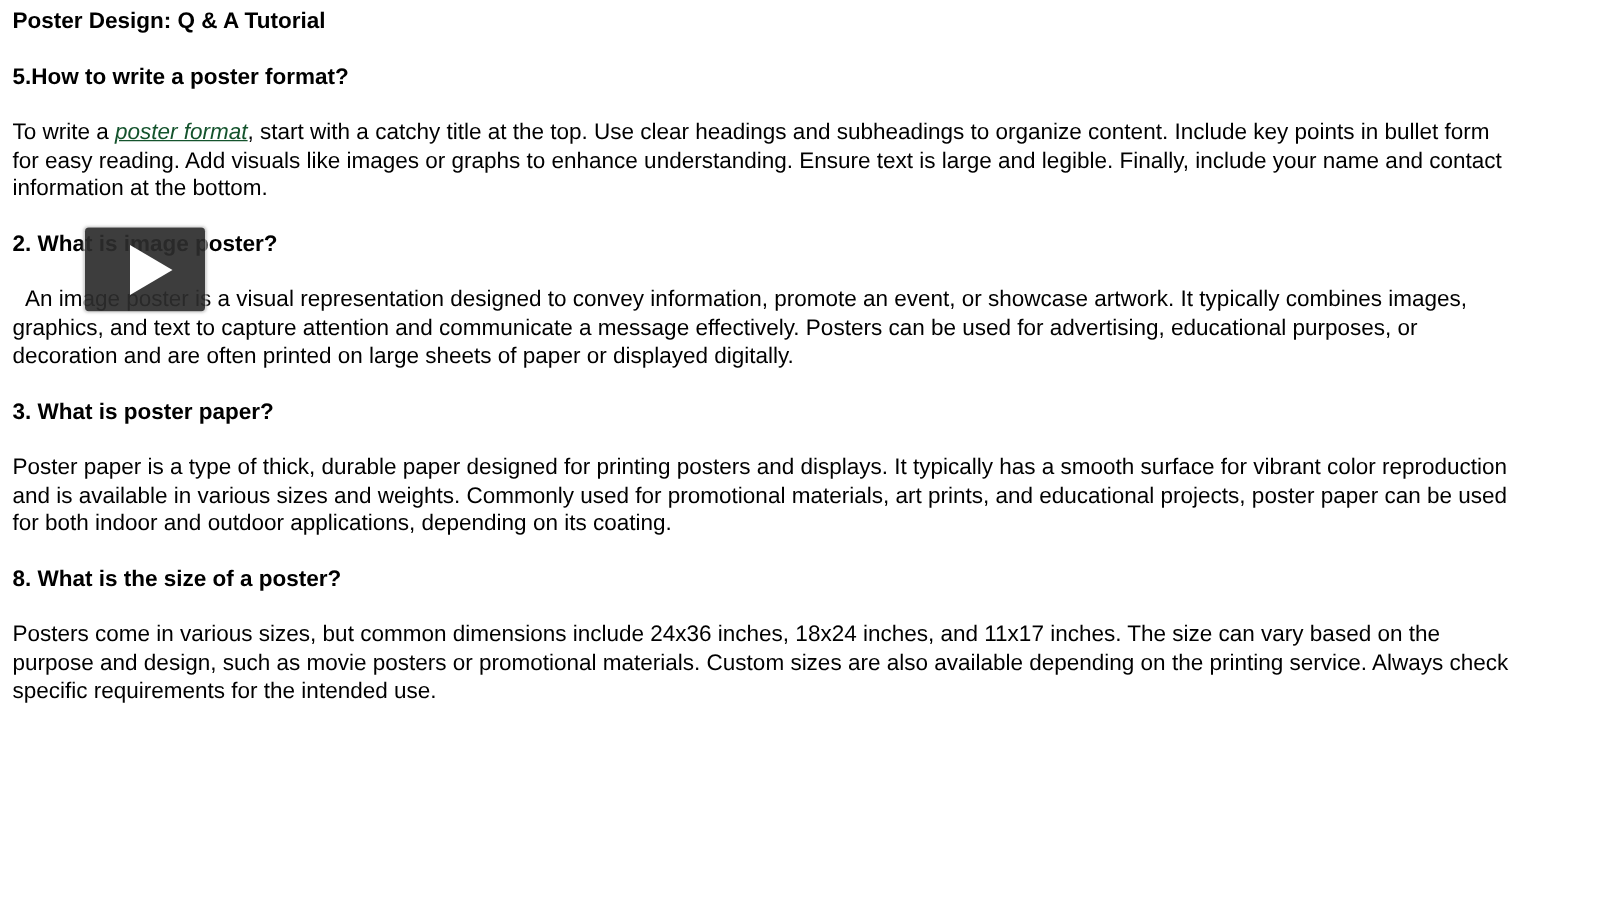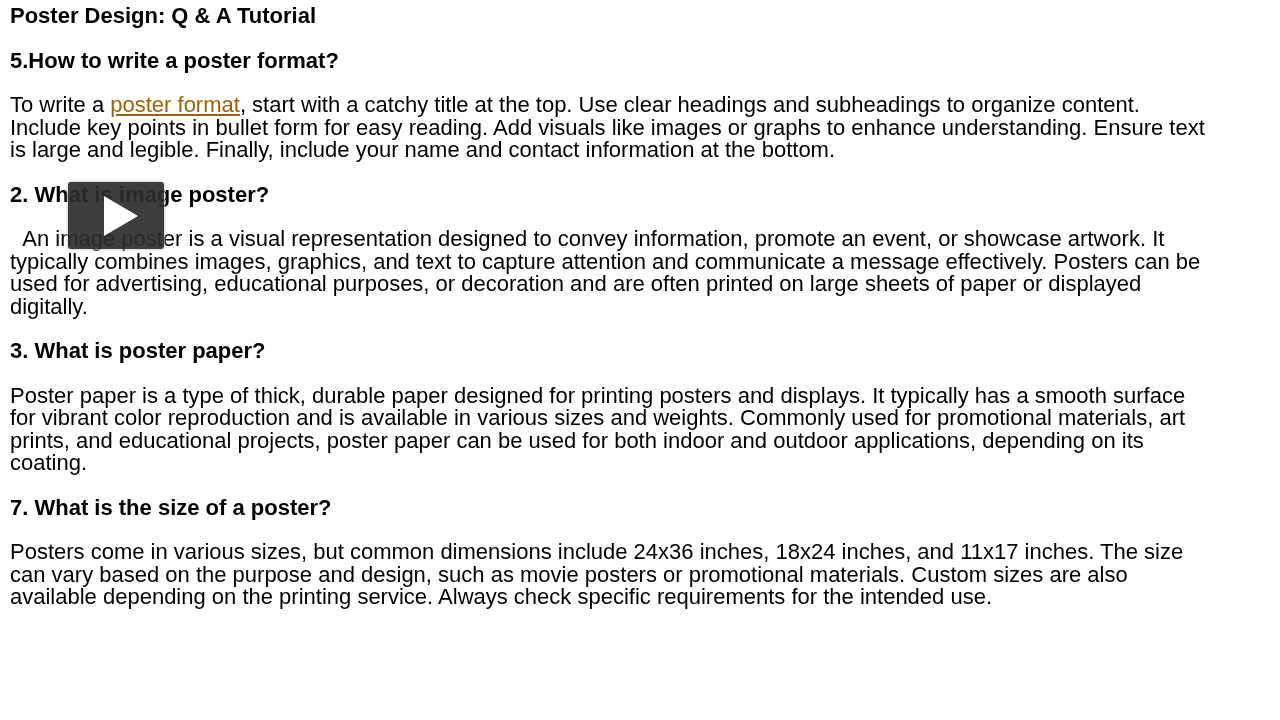--- a/index.html
+++ b/index.html
@@ -1,24 +1,24 @@
 <!DOCTYPE html>
 <html><head>
 <meta charset="utf-8">
 <style>
   html, body { margin: 0; padding: 0; background: #ffffff; }
   body {
     width: 1280px; height: 720px; overflow: hidden; position: relative;
     font-family: "Liberation Sans", sans-serif; color: #000;
   }
-  .content { position: absolute; left: 10px; top: 5px; width: 1200px; font-size: 22px; line-height: 22.5px; }
+  .content { position: absolute; left: 10px; top: 5px; width: 1200px; font-size: 18px; line-height: 22.5px; }
   .title { font-weight: bold; margin: 0 0 22px 0; }
   .q { font-weight: bold; margin: 0 0 22px 0; }
   .a { margin: 0 0 22px 0; }
-  a.link { color: #a16207; text-decoration: underline; }
+  a.link { color: #14532d; text-decoration: underline; font-style: italic; }
   .play {
     position: absolute; left: 68px; top: 182px; width: 96px; height: 67px;
     background: rgba(45,45,45,0.92); border-radius: 3px;
     box-shadow: 0 0 2px 1px rgba(200,200,200,0.8);
     cursor: pointer;
   }
   .play .tri {
     position: absolute; left: 36px; top: 14px; width: 0; height: 0;
     border-top: 20px solid transparent; border-bottom: 20px solid transparent;
     border-left: 34px solid #ffffff;
@@ -32,19 +32,19 @@
 
   <div class="q">5.How to write a poster format?</div>
   <div class="a"><span>To write a </span><a class="link" href="#">poster format</a><span>, start with a catchy title at the top. Use clear headings and subheadings to organize content. Include key points in bullet form for easy reading. Add visuals like images or graphs to enhance understanding. Ensure text is large and legible. Finally, include your name and contact information at the bottom.</span></div>
 
   <div class="q">2. What is image poster?</div>
   <div class="a">&nbsp;&nbsp;An image poster is a visual representation designed to convey information, promote an event, or showcase artwork. It typically combines images, graphics, and text to capture attention and communicate a message effectively. Posters can be used for advertising, educational purposes, or decoration and are often printed on large sheets of paper or displayed digitally.</div>
 
   <div class="q">3. What is poster paper?</div>
   <div class="a">Poster paper is a type of thick, durable paper designed for printing posters and displays. It typically has a smooth surface for vibrant color reproduction and is available in various sizes and weights. Commonly used for promotional materials, art prints, and educational projects, poster paper can be used for both indoor and outdoor applications, depending on its coating.</div>
 
-  <div class="q">7. What is the size of a poster?</div>
+  <div class="q">8. What is the size of a poster?</div>
   <div class="a">Posters come in various sizes, but common dimensions include 24x36 inches, 18x24 inches, and 11x17 inches. The size can vary based on the purpose and design, such as movie posters or promotional materials. Custom sizes are also available depending on the printing service. Always check specific requirements for the intended use.</div>
 </div>
 
 <div class="play">
   <div class="tri"></div>
 </div>
 
 </body></html>

